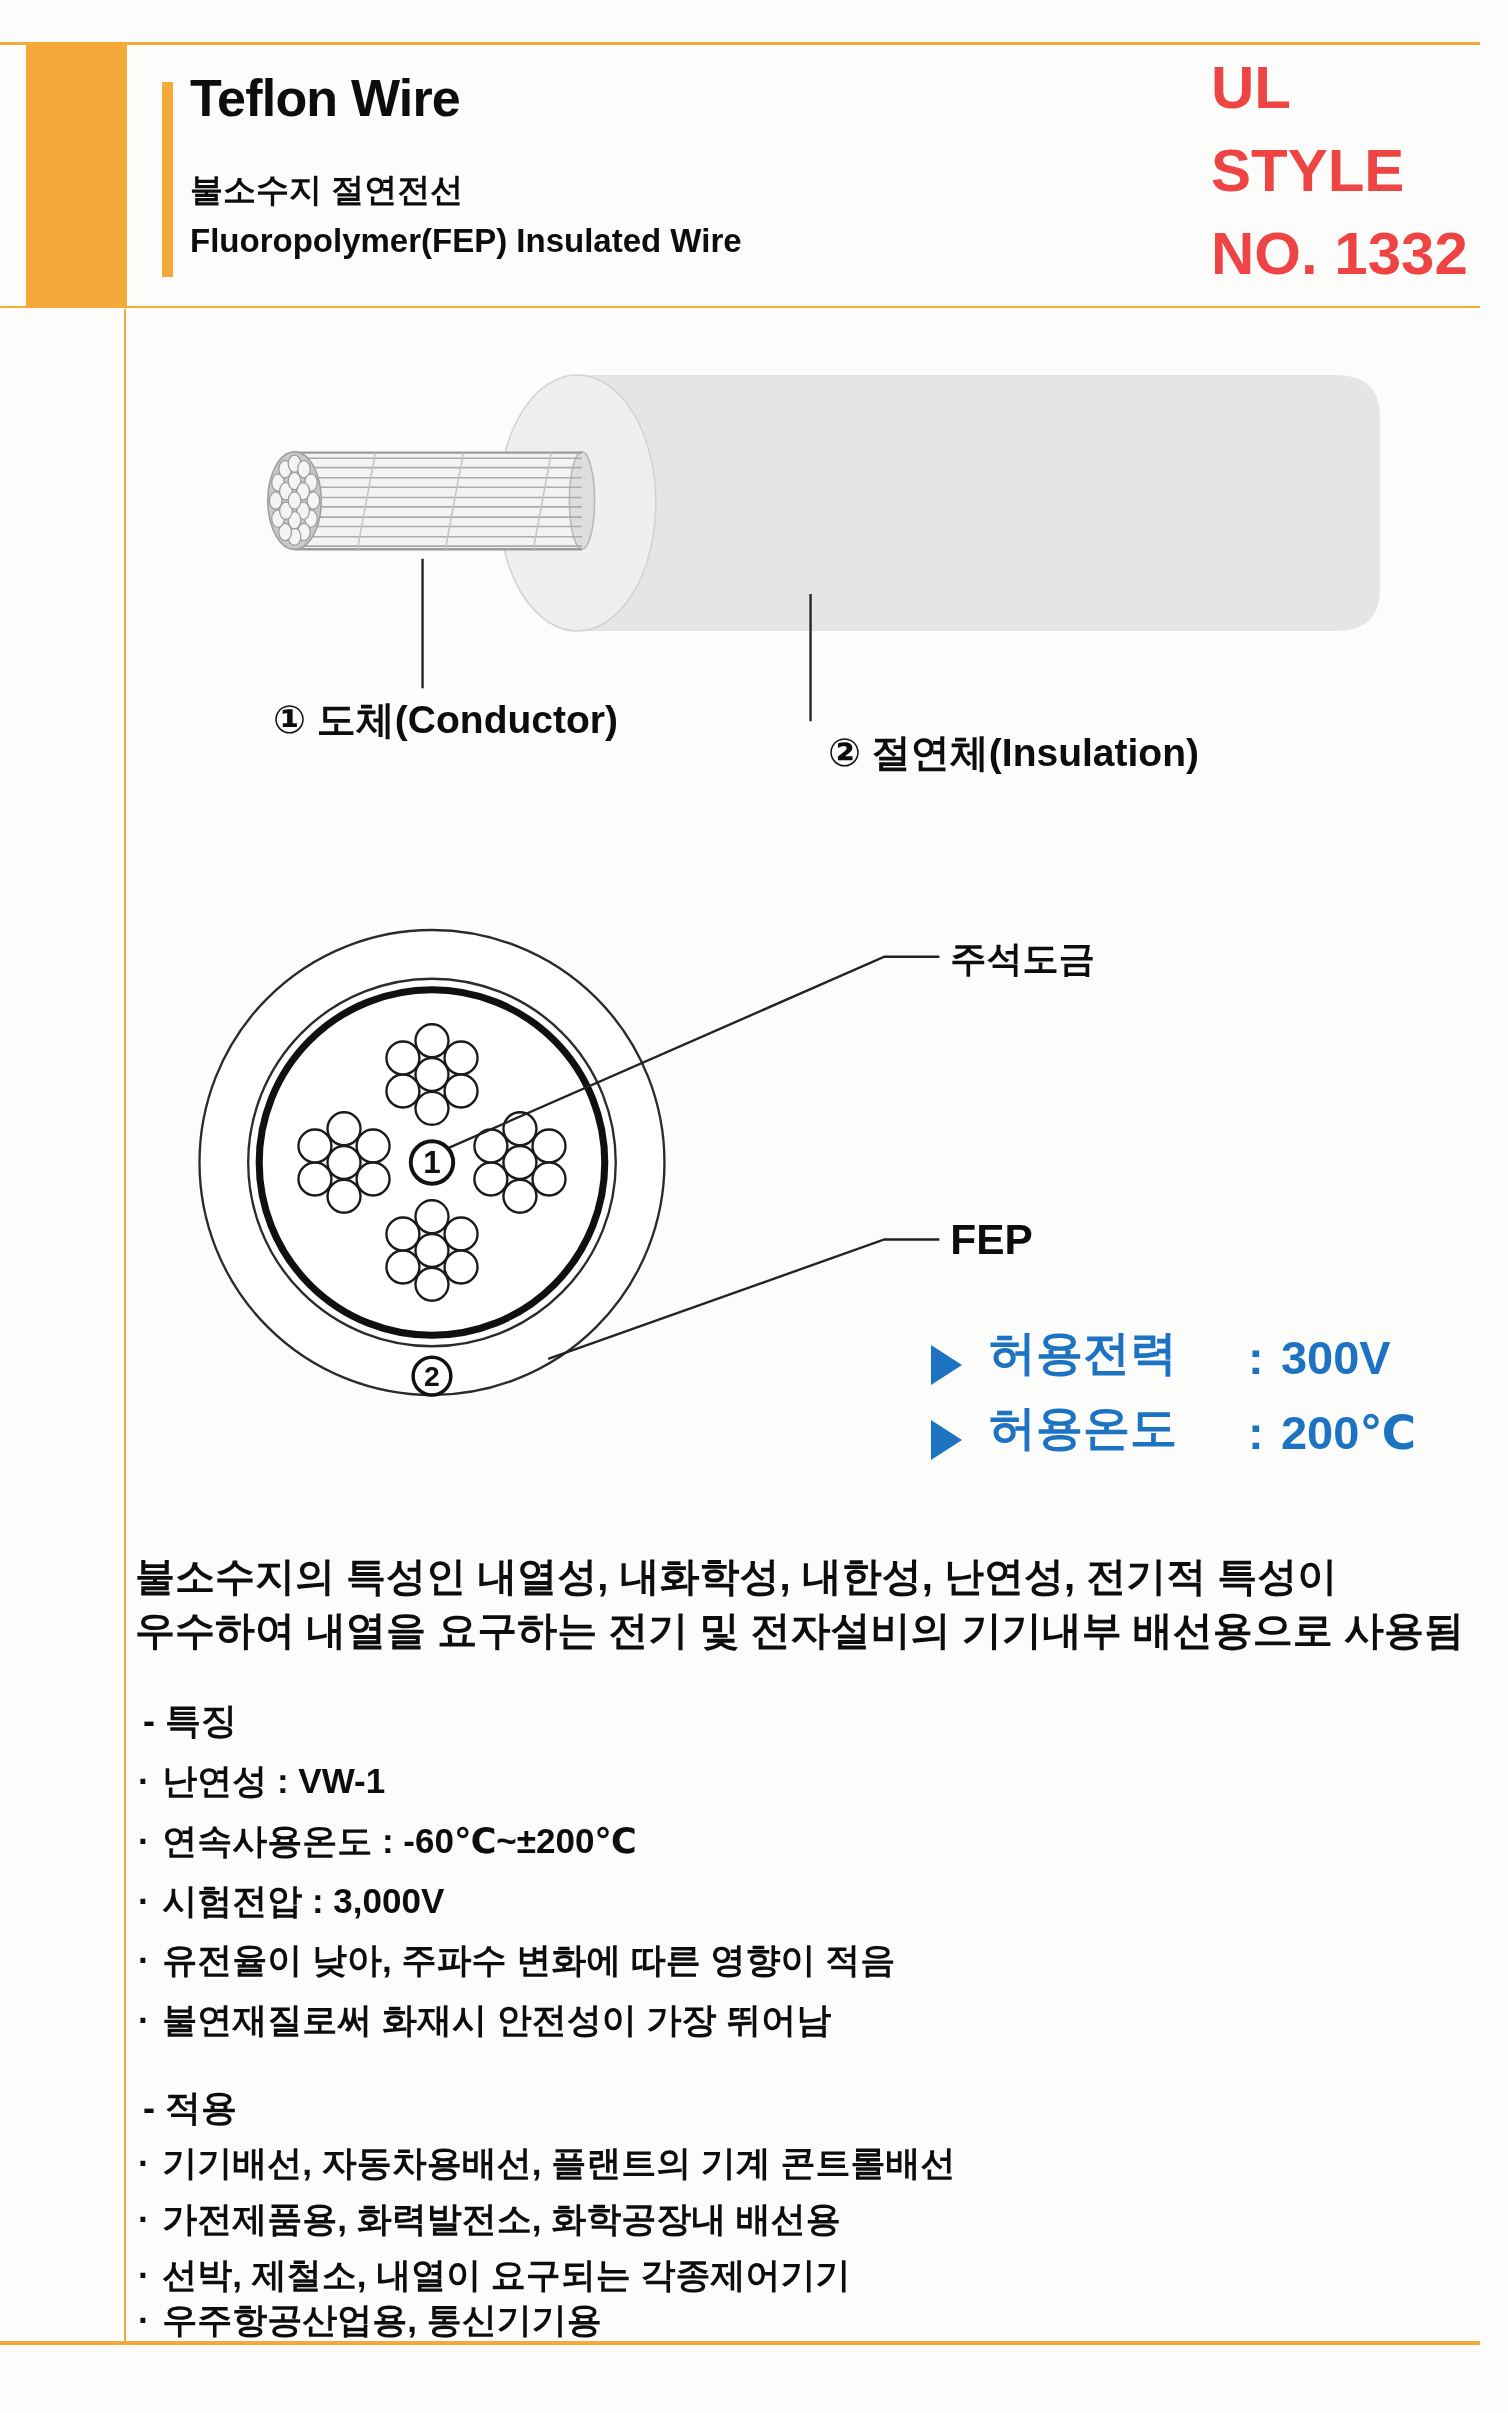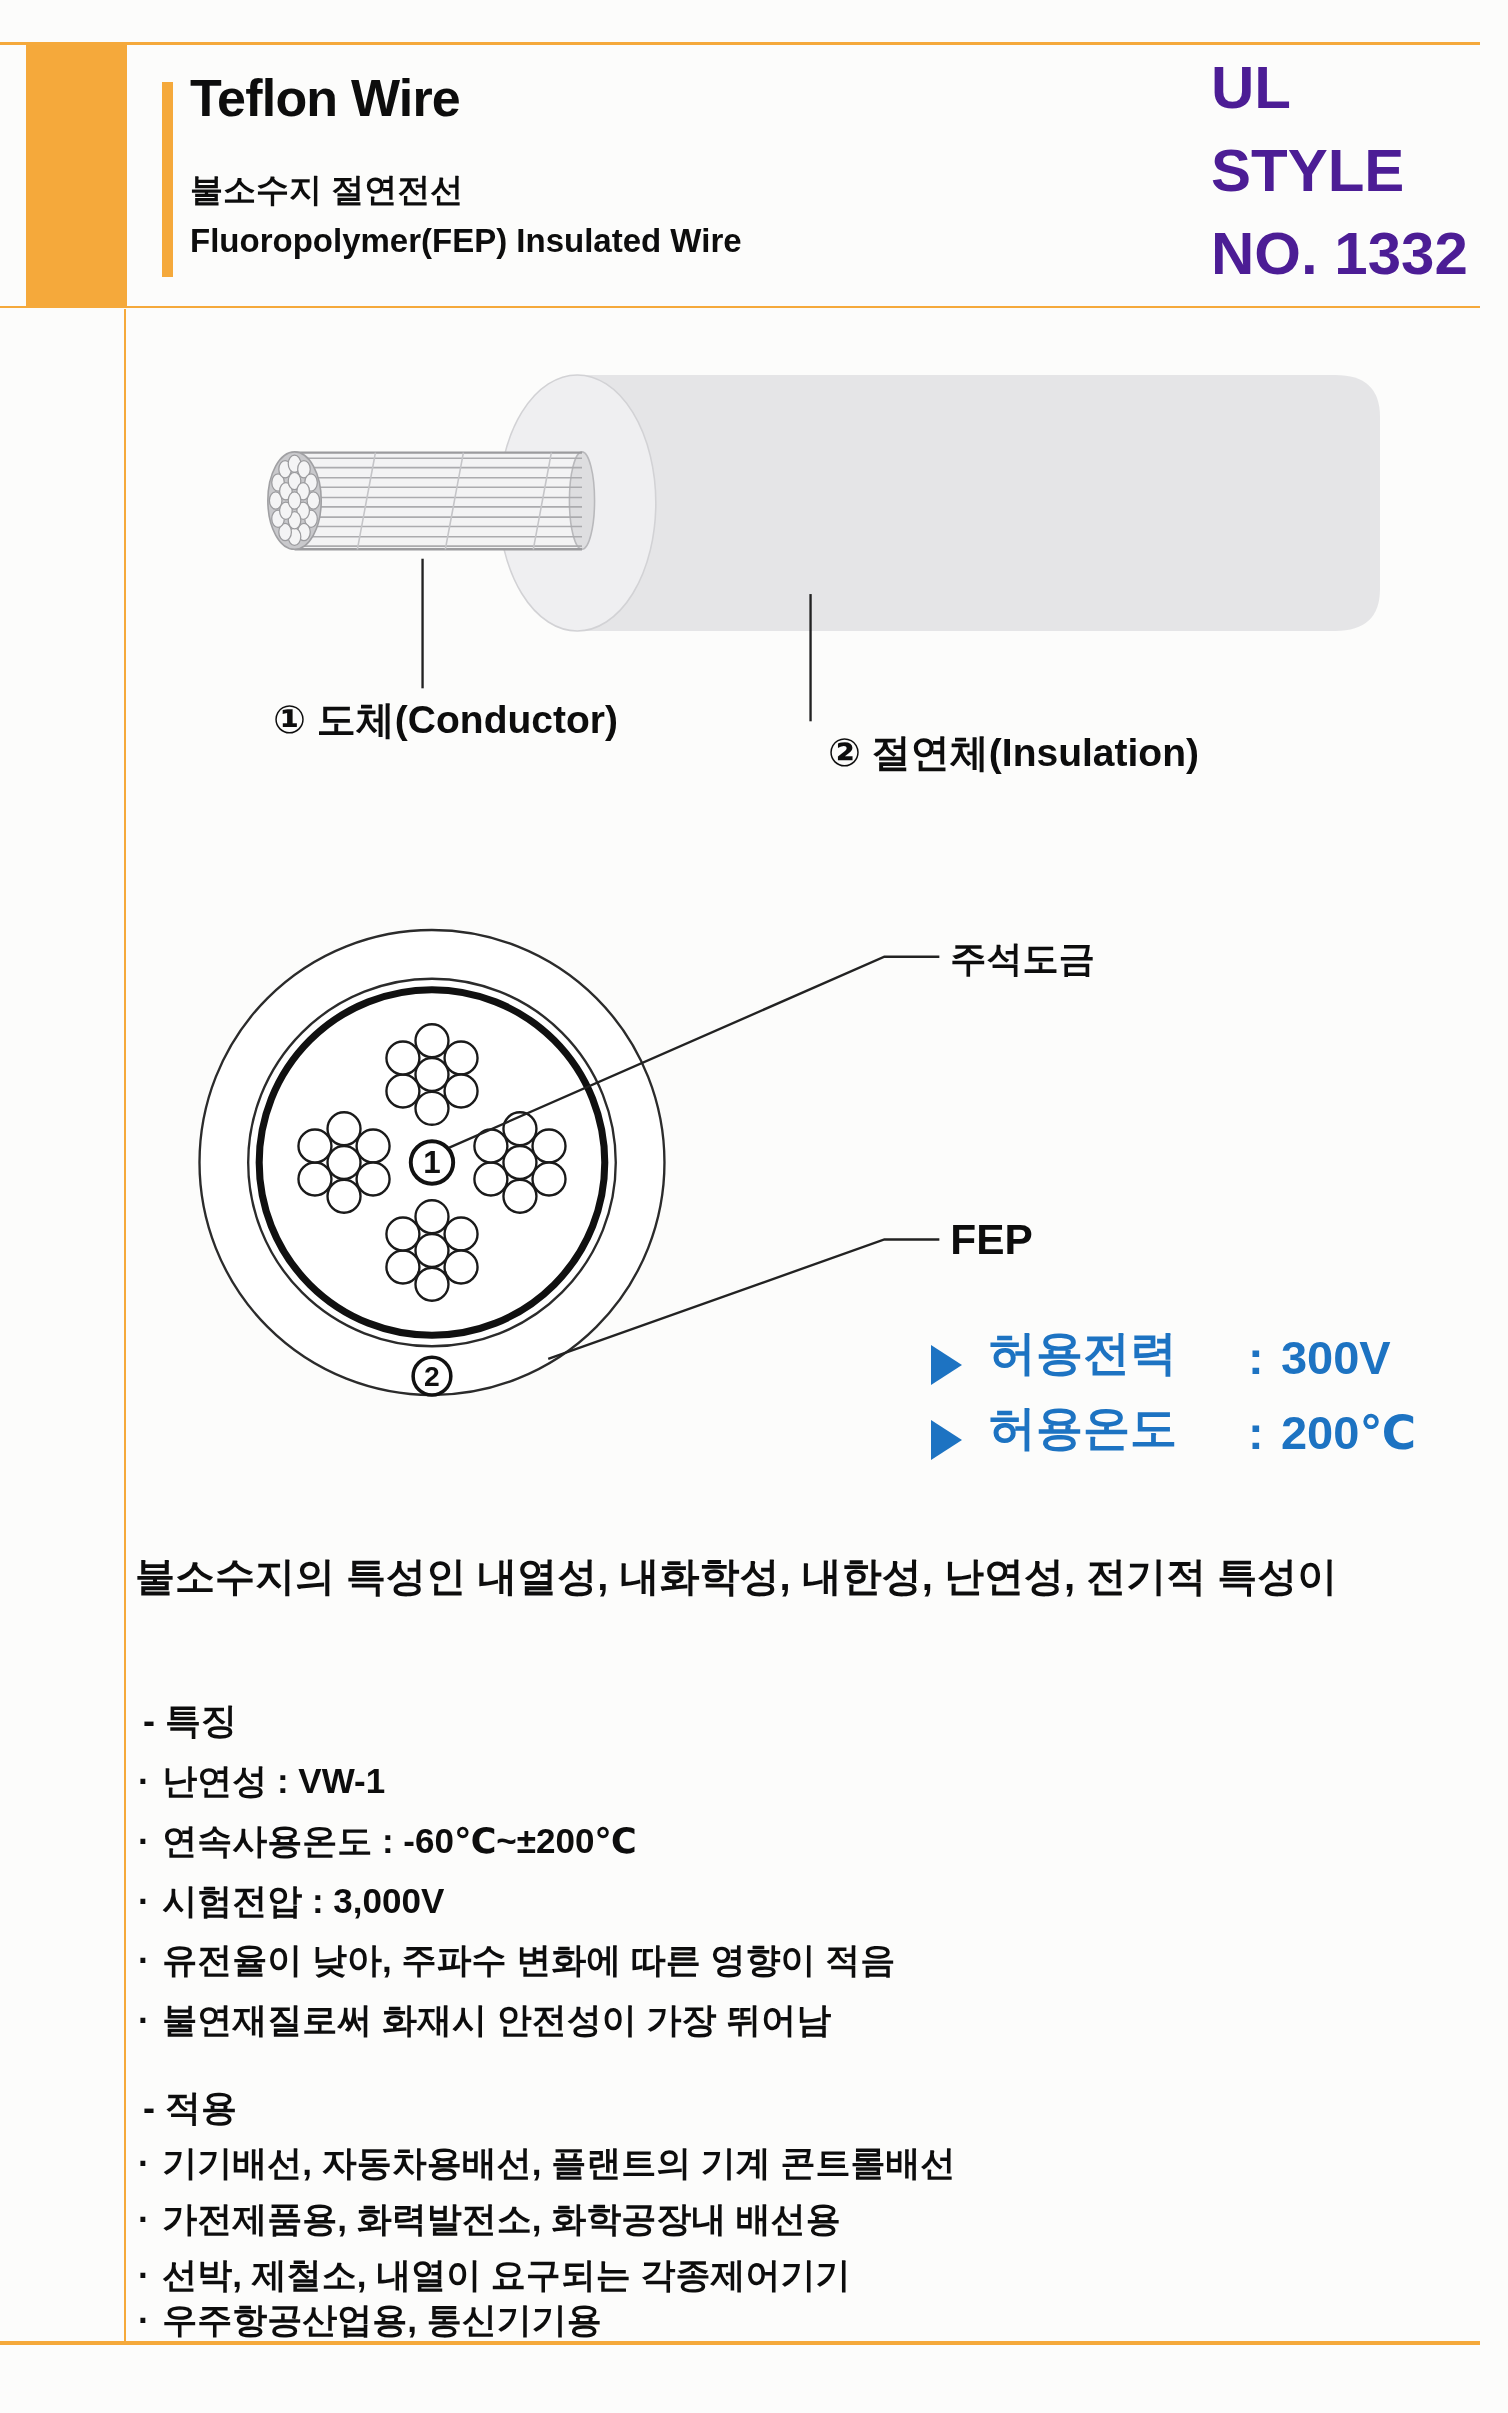--- a/index.html
+++ b/index.html
@@ -5,21 +5,21 @@
   html,body{margin:0;padding:0;}
   body{width:1508px;height:2413px;background:#fcfcfb;
        font-family:"Liberation Sans","DejaVu Sans",sans-serif;color:#0d0d0d;}
   #page{position:relative;width:1480px;height:2413px;overflow:hidden;}
   .abs{position:absolute;}
   .orange{background:#f5a93b;}
   
   .page-title{left:190px;top:68px;font-size:52px;font-weight:700;letter-spacing:-0.8px;}
   .sub-ko{left:190px;top:168px;font-size:33px;font-weight:700;}
   .sub-en{left:190px;top:222px;font-size:33px;font-weight:700;}
-  .ul-style{left:1211px;top:46px;font-size:60px;font-weight:700;color:#4c1d95;line-height:83px;white-space:nowrap;}
+  .ul-style{left:1211px;top:46px;font-size:60px;font-weight:700;color:#ef4444;line-height:83px;white-space:nowrap;}
   
   .wire-label{font-size:39px;font-weight:700;white-space:nowrap;}
   
   .spec-row{display:flex;align-items:flex-end;height:57px;}
   .spec-tri{width:0;height:0;border-left:31px solid #1d73c2;border-top:20.4px solid transparent;
             border-bottom:20.4px solid transparent;margin-right:27px;}
   .spec-label{font-size:47px;font-weight:700;color:#1d73c2;width:259px;white-space:nowrap;}
   .spec-colon{font-size:47px;font-weight:700;color:#1d73c2;margin-right:17.3px;}
   .spec-value{font-size:47px;font-weight:700;color:#1d73c2;white-space:nowrap;}
   
@@ -158,20 +158,21 @@
     <span class="spec-value">300V</span>
   </div>
   <div class="abs spec-row" style="left:931px;top:1403px;">
     <div class="spec-tri"></div>
     <span class="spec-label">허용온도</span>
     <span class="spec-colon">:</span>
     <span class="spec-value">200℃</span>
   </div>
 
   <div class="abs para-line" style="top:1549px;">불소수지의 특성인 내열성, 내화학성, 내한성, 난연성, 전기적 특성이</div>
+  <div class="abs para-line" style="top:1603px;">우수하여 내열을 요구하는 전기 및 전자설비의 기기내부 배선용으로 사용됨</div>
 
   <div class="abs list-head" style="top:1697px;">- 특징</div>
   <div class="abs list-item" style="top:1758px;">난연성 : VW-1</div>
   <div class="abs list-item" style="top:1818px;">연속사용온도 : -60℃~±200℃</div>
   <div class="abs list-item" style="top:1878px;">시험전압 : 3,000V</div>
   <div class="abs list-item" style="top:1937px;">유전율이 낮아, 주파수 변화에 따른 영향이 적음</div>
   <div class="abs list-item" style="top:1997px;">불연재질로써 화재시 안전성이 가장 뛰어남</div>
 
   <div class="abs list-head" style="top:2084px;">- 적용</div>
   <div class="abs list-item" style="top:2140px;">기기배선, 자동차용배선, 플랜트의 기계 콘트롤배선</div>

